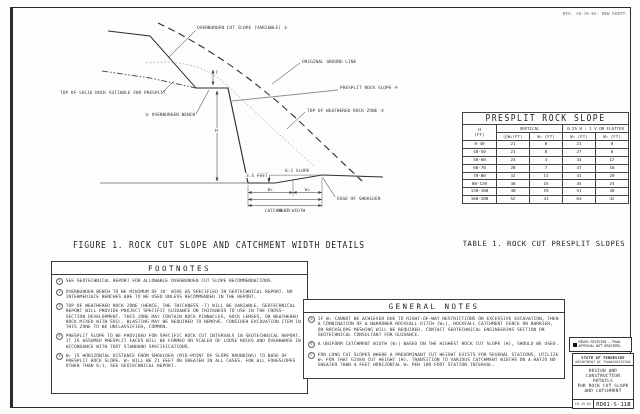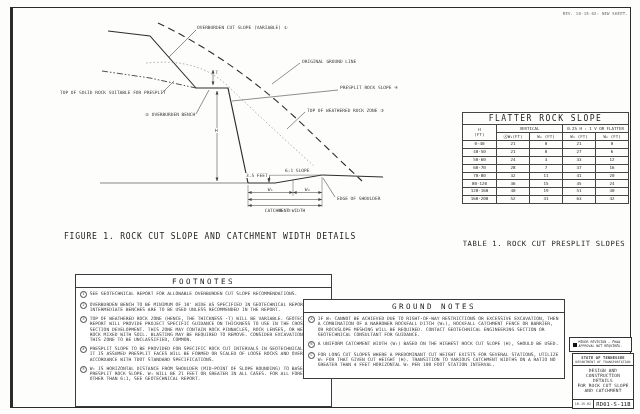--- a/index.html
+++ b/index.html
@@ -9,39 +9,39 @@
   }
   .abs{position:absolute;}
   
   .sheet-border{left:10px;top:7px;width:619px;height:399px;border:1.5px solid #2b2b2b;}
   .sheet-border-left{left:10px;top:7px;width:3px;height:400.5px;background:#2b2b2b;}
   .rev-note{right:12px;top:11px;font-size:4px;color:#666;letter-spacing:.2px;}
   
   .flbl{font-size:4.5px;line-height:5px;white-space:nowrap;color:#3a3a3a;}
   .flbl.bg{background:#fff;padding:0 1px;}
   .ctr{text-align:center;}
-  .fig-caption{left:55px;top:232px;width:310px;text-align:center;font-size:8px;letter-spacing:.8px;color:#222;}
+  .fig-caption{left:55px;top:241px;width:310px;text-align:right;font-size:8px;letter-spacing:.8px;color:#222;}
   
   .ps-table{left:462px;top:112px;width:166px;border-collapse:collapse;table-layout:fixed;}
   .ps-table th,.ps-table td{border:0.7px solid #444;padding:0;font-weight:normal;}
   .ps-table .t-title{font-size:8px;letter-spacing:1.5px;height:11px;text-align:center;color:#222;}
   .ps-table .t-grp{font-size:4.1px;height:7px;text-align:center;}
   .ps-table .t-sub{font-size:4.1px;height:7px;text-align:center;}
   .ps-table .t-hcol{font-size:4.1px;text-align:center;line-height:4.6px;}
   .ps-table td{font-size:4.2px;height:6.9px;text-align:center;line-height:4.6px;}
   .tbl-caption{left:456px;top:203px;width:176px;text-align:center;font-size:7.2px;letter-spacing:.6px;color:#222;margin-top:36px;}
   
   .nbox{border:1px solid #3a3a3a;background:#fff;}
   .nbox .ntitle{border-bottom:1px solid #3a3a3a;text-align:center;font-size:7.5px;letter-spacing:2.5px;padding:1.5px 0 1px 0;color:#222;}
   .nbody{padding:3.5px 5px 2px 4px;}
   .nitem{display:flex;align-items:flex-start;margin-bottom:3.6px;}
   .circ{flex:0 0 auto;width:5.2px;height:5.2px;border:0.6px solid #444;border-radius:50%;
         font-size:3.4px;line-height:5.2px;text-align:center;margin-right:2.6px;margin-top:0;color:#333;}
   .ntext{font-size:4.6px;line-height:5.3px;color:#3a3a3a;}
-  .footnotes-box{left:75px;top:261px;width:255px;height:131px;margin-top:13px;}
+  .footnotes-box{left:51px;top:261px;width:255px;height:131px;}
   .gnotes-box{left:303px;top:299px;width:260px;height:78px;}
   
   .legend-box{left:569px;top:337px;width:61px;height:13px;border:0.8px solid #333;display:flex;align-items:center;background:#fff;}
   .legend-sq{flex:0 0 auto;width:4px;height:4px;background:#111;margin:0 2px 0 2.5px;}
   .legend-txt{font-size:3.3px;line-height:3.8px;color:#333;}
   .tblock{left:572px;top:353px;width:60px;height:54px;border:1px solid #333;background:#fff;display:flex;flex-direction:column;}
   .tb-agency{border-bottom:0.8px solid #333;text-align:center;padding:1.5px 0 1px 0;}
   .tb-agency .a1{font-size:3.7px;font-weight:bold;letter-spacing:.2px;}
   .tb-agency .a2{font-size:3.1px;letter-spacing:.1px;}
   .tb-title{flex:1;text-align:center;padding-top:2px;}
@@ -126,21 +126,21 @@
 <table class="abs ps-table">
   <colgroup>
       <col style="width:34px">
       <col style="width:33px">
       <col style="width:33px">
       <col style="width:33px">
       <col style="width:33px">
     </colgroup>
   <tbody>
       <tr>
-        <th class="t-title" colspan="5">FLATTER ROCK SLOPE</th>
+        <th class="t-title" colspan="5">PRESPLIT ROCK SLOPE</th>
       </tr>
   <tr>
     <th class="t-hcol" rowspan="2"><span>H</span><br><span>(FT)</span></th>
     <th class="t-grp" colspan="2">VERTICAL</th>
     <th class="t-grp" colspan="2">0.25 H : 1 V OR FLATTER</th>
   </tr>
   <tr>
     <th class="t-sub">ⒶW₁(FT)</th>
     <th class="t-sub">W₂ (FT)</th>
     <th class="t-sub">W₁ (FT)</th>
@@ -226,21 +226,21 @@
         <span class="ntext">PRESPLIT SLOPE TO BE PROVIDED FOR SPECIFIC ROCK CUT INTERVALS IN GEOTECHNICAL REPORT.  IT IS ASSUMED PRESPLIT FACES WILL BE FORMED OR SCALED OF LOOSE ROCKS AND OVERHANGS IN ACCORDANCE WITH TDOT STANDARD SPECIFICATIONS.</span>
       </div>
     <div class="nitem">
         <span class="circ">5</span>
         <span class="ntext">Wₜ IS HORIZONTAL DISTANCE FROM SHOULDER (MID-POINT OF SLOPE ROUNDING) TO BASE OF PRESPLIT ROCK SLOPE.  Wₜ WILL BE 21 FEET OR GREATER IN ALL CASES.  FOR ALL FORESLOPES OTHER THAN 6:1, SEE GEOTECHNICAL REPORT.</span>
       </div>
   </div>
 </div>
 
 <div class="abs nbox gnotes-box">
-  <div class="ntitle">GROUND NOTES</div>
+  <div class="ntitle">GENERAL NOTES</div>
   <div class="nbody">
     <div class="nitem">
         <span class="circ">A</span>
         <span class="ntext">IF Wₜ CANNOT BE ACHIEVED DUE TO RIGHT-OF-WAY RESTRICTIONS OR EXCESSIVE EXCAVATION, THEN A COMBINATION OF A NARROWER ROCKFALL DITCH (W₂), ROCKFALL CATCHMENT FENCE OR BARRIER, OR ROCKSLOPE MESHING WILL BE REQUIRED. CONTACT GEOTECHNICAL ENGINEERING SECTION OR GEOTECHNICAL CONSULTANT FOR GUIDANCE.</span>
       </div>
     <div class="nitem">
         <span class="circ">B</span>
         <span class="ntext">A UNIFORM CATCHMENT WIDTH (Wₜ) BASED ON THE HIGHEST ROCK CUT SLOPE (H), SHOULD BE USED.</span>
       </div>
     <div class="nitem">

